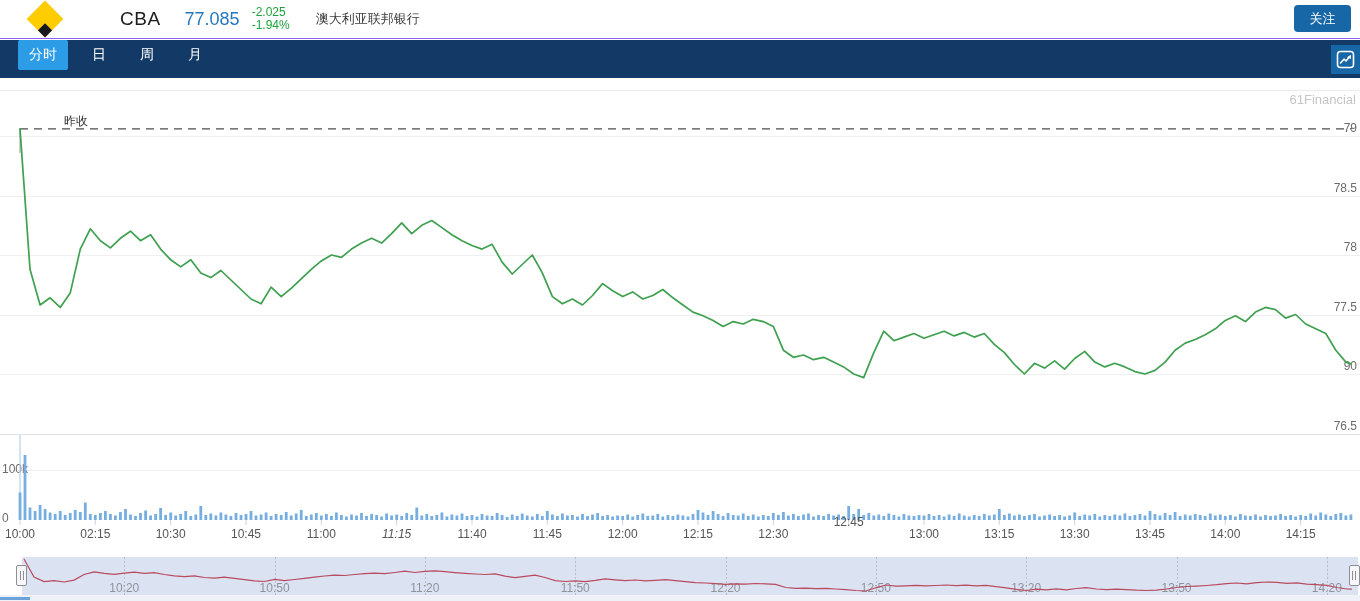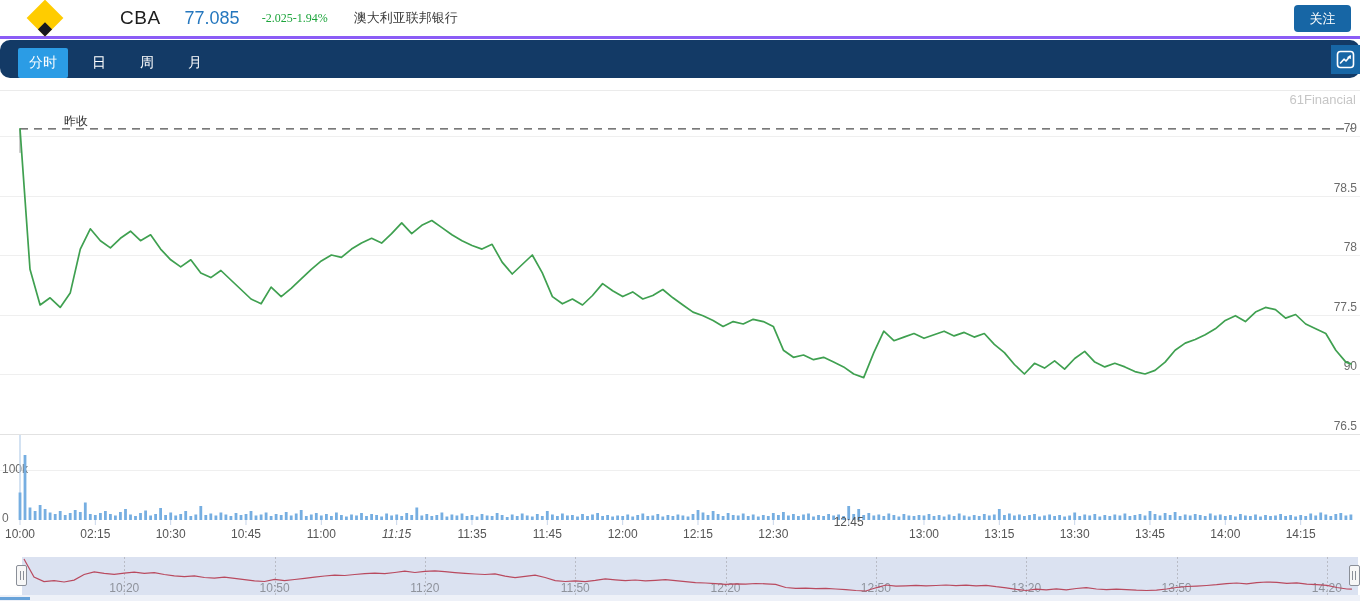--- a/index.html
+++ b/index.html
@@ -4,39 +4,39 @@
 <style>
   * { margin:0; padding:0; box-sizing:border-box; }
   html,body { width:1360px; height:601px; }
   body {
     position:relative; overflow:hidden; background:#fff;
     font-family:"Liberation Sans", sans-serif;
     -webkit-font-smoothing:antialiased;
   }
   
   .hdr { position:absolute; left:0; top:0; width:1360px; height:39px;
-         background:#fff; border-bottom:3px solid #8b5cf6;
+         background:#fff; border-bottom:1px solid #8b5cf6;
          display:flex; align-items:center; }
   .logo { position:relative; width:38px; height:38px; margin-left:26px; flex:0 0 auto; }
   .logo .diamond { position:absolute; left:6px; top:6px; width:26px; height:26px;
                    background:#fc0; transform:rotate(45deg); overflow:hidden; }
   .logo .notch { position:absolute; right:-1px; bottom:-1px; width:11px; height:11px;
                  background:#17171f; }
   .sym { margin-left:56px; font-size:19px; color:#1d1d1d; letter-spacing:.5px; }
   .price { margin-left:24px; font-size:18px; color:#2577be; }
-  .chg { margin-left:22px; display:flex; line-height:13px;font-family:Liberation Serif, serif; }
+  .chg { margin-left:12px; display:flex; flex-direction:column; line-height:13px; }
   .chg span { font-size:12px; color:#1ca43b; }
   .cname { margin-left:26px; font-size:13px; color:#3c3c3c; }
   .follow-btn { position:absolute; right:9px; top:5px; width:57px; height:27px;
                 background:#1766a5; color:#fff; font-size:13px; border:none;
                 border-radius:4px; display:flex; align-items:center; justify-content:center;
                 cursor:pointer; }
   
   .tbar { position:absolute; left:0; top:40px; width:1360px; height:38px;
-          background:#133a66; display:flex; align-items:flex-end;border-radius:10px; }
+          background:#133a66; display:flex; align-items:flex-start; }
   .tab { color:#fff; font-size:14px; padding:6px 10px; margin-left:14px;
          border-radius:2px; cursor:pointer; }
   .tab.active { background:#2b9ce5; margin-left:18px; padding:6px 11px; }
   .chart-type-btn { position:absolute; right:0; top:5px; width:29px; height:29px;
                     background:#1766a5; display:flex; align-items:center;
                     justify-content:center; cursor:pointer; }
   
   .chart-wrap { position:absolute; left:0; top:79px; width:1360px; height:522px; background:#fff; }
   .watermark { position:absolute; right:4px; top:13px; font-size:13px; color:#c6c6c6; }
   .topline { position:absolute; left:0; top:11px; width:1360px; height:1px; background:#ebebeb; }
@@ -411,21 +411,21 @@
       <polyline points="20.0,49.9 30.0,190.3 40.1,226.0 50.1,218.8 60.2,228.4 70.2,214.1 80.3,170.1 90.3,149.8 100.4,161.7 110.4,168.9 120.4,159.3 130.5,152.2 140.5,161.7 150.6,155.8 160.6,170.1 170.7,180.8 180.7,187.9 190.8,180.8 200.8,193.9 210.8,198.6 220.9,191.5 230.9,201.0 241.0,210.5 251.0,220.0 261.1,224.8 271.1,208.1 281.2,217.6 291.2,209.3 301.2,199.8 311.3,190.3 321.3,181.9 331.4,176.0 341.4,178.4 351.5,170.1 361.5,164.1 371.6,159.3 381.6,164.1 391.6,154.6 401.7,143.9 411.7,154.6 421.8,146.3 431.8,141.5 441.9,148.6 451.9,155.8 462.0,161.7 472.0,166.5 482.0,170.1 492.1,165.3 502.1,183.1 512.2,195.0 522.2,185.5 532.3,176.0 542.3,193.9 552.4,217.6 562.4,224.8 572.4,220.0 582.5,226.0 592.5,216.5 602.6,204.6 612.6,211.7 622.7,217.6 632.7,212.9 642.8,220.0 652.8,216.5 662.8,210.5 672.9,218.8 682.9,226.0 693.0,233.1 703.0,236.7 713.1,241.4 723.1,247.4 733.2,242.6 743.2,245.0 753.2,240.3 763.3,242.6 773.3,247.4 783.4,271.2 793.4,278.3 803.5,276.0 813.5,280.7 823.6,278.3 833.6,283.1 843.6,287.9 853.7,295.0 863.7,298.6 873.8,273.6 883.8,252.2 893.9,261.7 903.9,258.1 914.0,254.5 924.0,259.3 934.0,255.7 944.1,252.2 954.1,256.9 964.2,253.4 974.2,258.1 984.3,254.5 994.3,265.3 1004.4,273.6 1014.4,285.5 1024.4,295.0 1034.5,284.3 1044.5,289.1 1054.6,281.9 1064.6,290.2 1074.7,279.5 1084.7,272.4 1094.8,283.1 1104.8,287.9 1114.8,284.3 1124.9,287.9 1134.9,292.6 1145.0,295.0 1155.0,291.4 1165.1,283.1 1175.1,271.2 1185.2,264.1 1195.2,260.5 1205.2,255.7 1215.3,249.8 1225.3,241.4 1235.4,236.7 1245.4,242.6 1255.5,233.1 1265.5,228.4 1275.5,230.7 1285.6,239.1 1295.6,235.5 1305.7,245.0 1315.7,249.8 1325.8,254.5 1335.8,271.2 1345.9,283.1 1350.9,284.9" fill="none" stroke="#3fa050" stroke-width="1.7" stroke-linejoin="round" stroke-linecap="round"></polyline>
     </svg>
 
   <div id="xlabel-layer">
       <div class="xlab" style="left: 20px; top: 448px;">10:00</div>
       <div class="xlab" style="left: 95.333px; top: 448px;">02:15</div>
       <div class="xlab" style="left: 170.666px; top: 448px;">10:30</div>
       <div class="xlab" style="left: 245.999px; top: 448px;">10:45</div>
       <div class="xlab" style="left: 321.332px; top: 448px;">11:00</div>
       <div class="xlab" style="left: 396.665px; top: 448px; font-style: italic;">11:15</div>
-      <div class="xlab" style="left: 471.998px; top: 448px;">11:35</div>
+      <div class="xlab" style="left: 471.998px; top: 448px;">11:40</div>
       <div class="xlab" style="left: 547.331px; top: 448px;">11:45</div>
       <div class="xlab" style="left: 622.664px; top: 448px;">12:00</div>
       <div class="xlab" style="left: 697.997px; top: 448px;">12:15</div>
       <div class="xlab" style="left: 773.33px; top: 448px;">12:30</div>
       <div class="xlab" style="left: 848.663px; top: 436px;">12:45</div>
       <div class="xlab" style="left: 923.996px; top: 448px;">13:00</div>
       <div class="xlab" style="left: 999.329px; top: 448px;">13:15</div>
       <div class="xlab" style="left: 1074.66px; top: 448px;">13:30</div>
       <div class="xlab" style="left: 1149.99px; top: 448px;">13:45</div>
       <div class="xlab" style="left: 1225.33px; top: 448px;">14:00</div>

